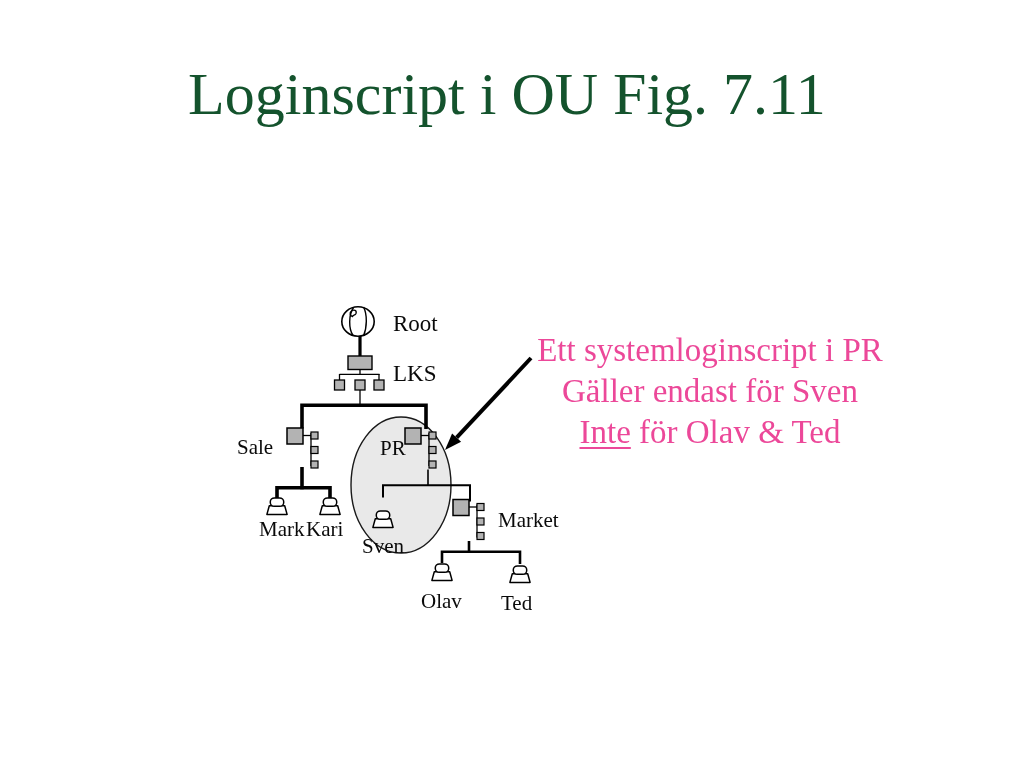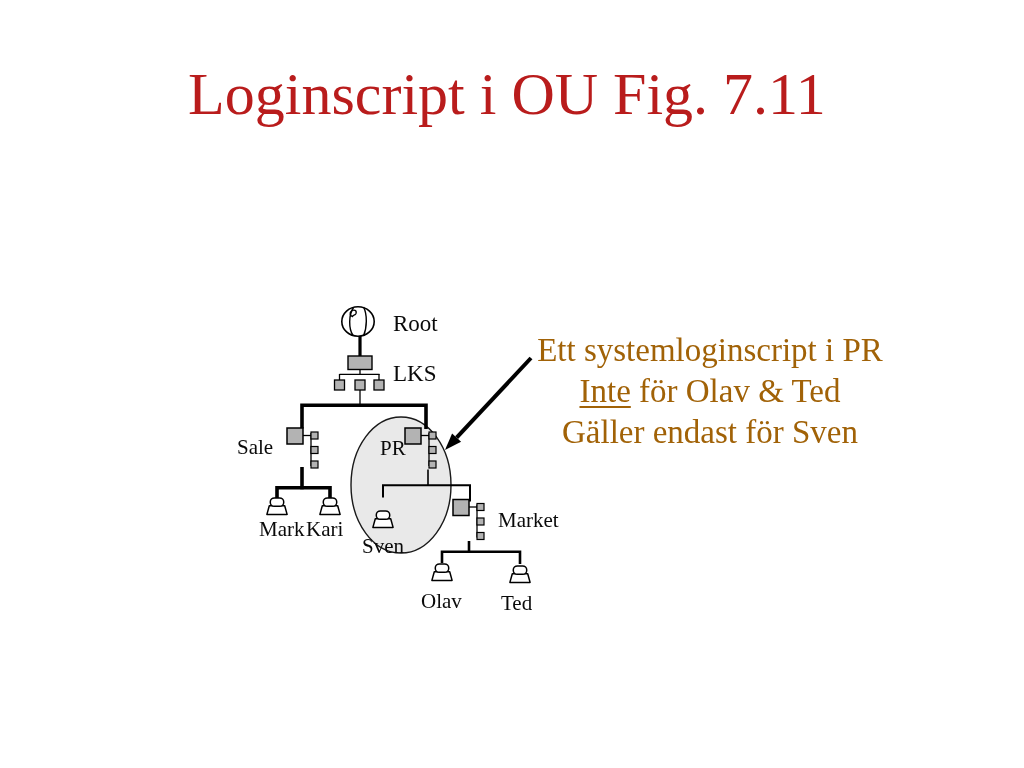--- a/index.html
+++ b/index.html
@@ -10,33 +10,33 @@
     overflow:hidden;
     font-family:"Liberation Serif", serif;
     color:#000;
   }
   .slide-title{
     position:absolute;
     left:0; top:58px; width:1014px;
     text-align:center;
     font-size:60px;
     line-height:73px;
-    color:#b91c1c;
+    color:#14532d;
     white-space:nowrap;
   }
   .diagram-svg{
     position:absolute; left:0; top:0;
   }
   .annotation{
     position:absolute;
     left:505px; top:330px; width:410px;
     text-align:center;
     font-size:33px;
     line-height:41px;
-    color:#a16207;
+    color:#ec4899;
     white-space:nowrap;
   }
   .annotation .u{
     text-decoration:underline;
     text-decoration-thickness:2px;
     text-underline-offset:4px;
   }
   svg text{
     font-family:"Liberation Serif", serif;
     fill:#0a0a0a;
@@ -131,15 +131,15 @@
   <text x="501" y="610" class="node-label">Ted</text>
 
   <g>
     <line x1="531" y1="358" x2="456.6" y2="437.6" stroke="#000" stroke-width="4"></line>
     <polygon points="445,450 452.1,433.4 461.1,441.8" fill="#000"></polygon>
   </g>
 </svg>
 
 <div class="annotation">
   <div>Ett systemloginscript i PR</div>
+  <div>Gäller endast för Sven</div>
   <div><span class="u">Inte</span><span> för Olav &amp; Ted</span></div>
-  <div>Gäller endast för Sven</div>
 </div>
 
 </body></html>

